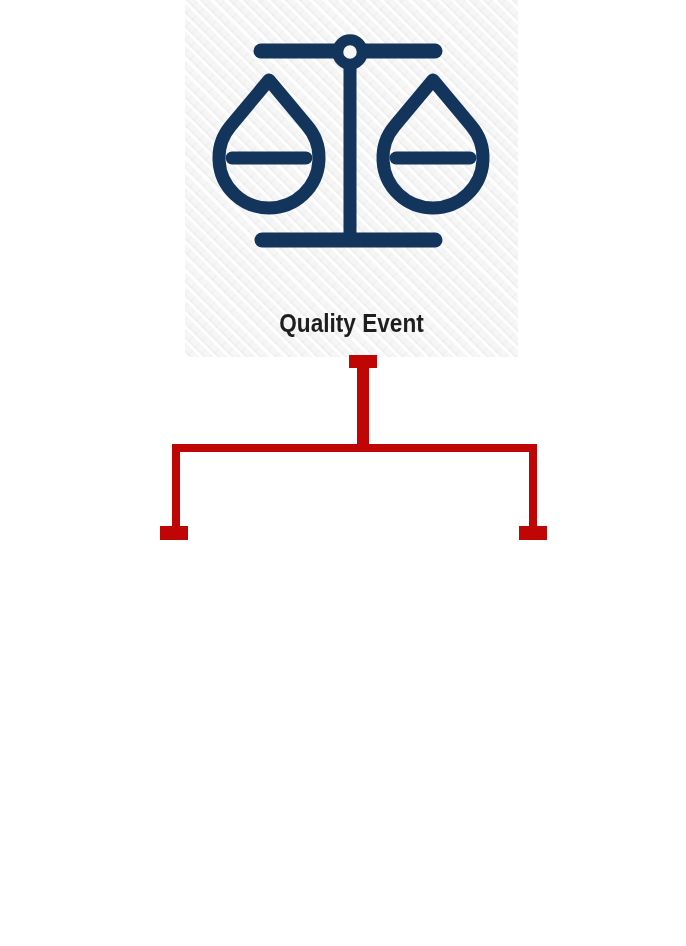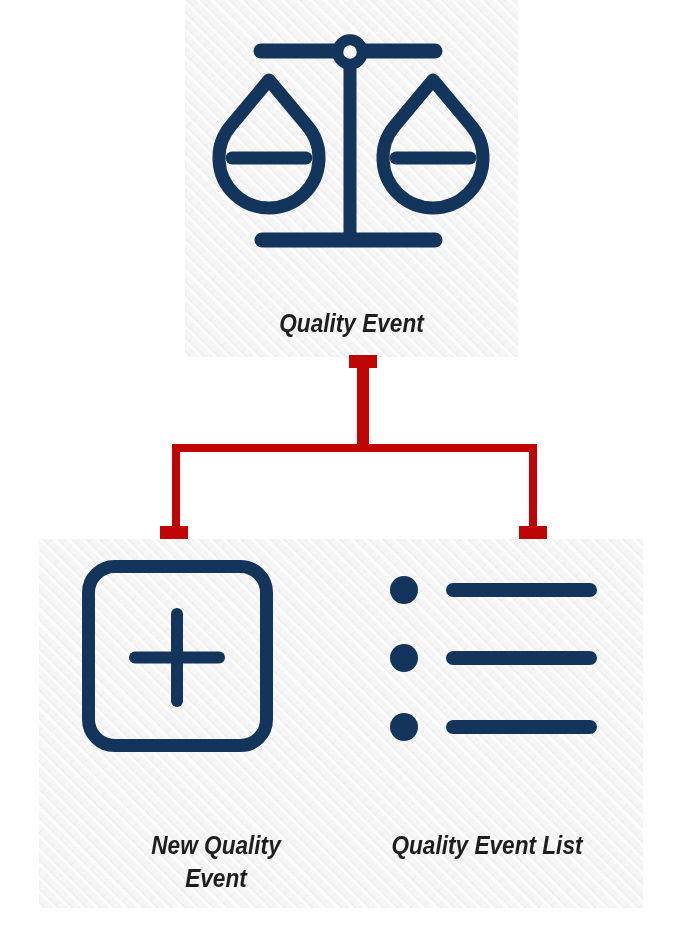--- a/index.html
+++ b/index.html
@@ -10,21 +10,20 @@
     overflow: hidden;
     background: #ffffff;
     font-family: "Liberation Sans", sans-serif;
   }
   .panel {
     position: absolute;
     background-color: #f6f6f6;
     background-image:
       repeating-linear-gradient(45deg, rgba(255,255,255,0.85) 0 3px, rgba(0,0,0,0.02) 3px 5px, rgba(255,255,255,0) 5px 10px),
       repeating-linear-gradient(135deg, rgba(0,0,0,0.014) 0 2px, rgba(255,255,255,0) 2px 9px);
-    font-style: italic;
   }
   .panel-top  { left: 185px; top: 0px;   width: 333px; height: 357px; }
   .panel-bottom { left: 39px; top: 539px; width: 604px; height: 369px; }
 
   .diagram-label {
     position: absolute;
     color: var(--label-text, #1e1e1e);
     font-size: 26px;
     font-weight: 700;
     line-height: 33px;
@@ -84,34 +83,14 @@
   </div>
 
   <div class="connector conn-cap-top"></div>
   <div class="connector conn-trunk"></div>
   <div class="connector conn-hbar"></div>
   <div class="connector conn-leg-left"></div>
   <div class="connector conn-leg-right"></div>
   <div class="connector conn-cap-left"></div>
   <div class="connector conn-cap-right"></div>
 
-  <div class="panel panel-bottom">
-
-    <svg class="icon-svg" width="604" height="369" viewBox="0 0 604 369" aria-hidden="true">
-      <rect class="stroke" stroke-width="13" x="49.5" y="27.5" width="178" height="179" rx="26"></rect>
-      <path class="stroke" stroke-width="12" d="M96 118.5 H180"></path>
-      <path class="stroke" stroke-width="12" d="M138 75 V162"></path>
-    </svg>
-
-    <svg class="icon-svg" width="604" height="369" viewBox="0 0 604 369" aria-hidden="true">
-      <circle class="fillnavy" cx="365" cy="51" r="14"></circle>
-      <circle class="fillnavy" cx="365" cy="119" r="14"></circle>
-      <circle class="fillnavy" cx="365" cy="188" r="14"></circle>
-      <path class="stroke" stroke-width="14" d="M414 51 H551"></path>
-      <path class="stroke" stroke-width="14" d="M414 119 H551"></path>
-      <path class="stroke" stroke-width="14" d="M414 188 H551"></path>
-    </svg>
-
-    <div class="diagram-label left-label">New Quality Event</div>
-    <div class="diagram-label right-label">Quality Event List</div>
-  </div>
 
 </div>
 
 </body></html>

